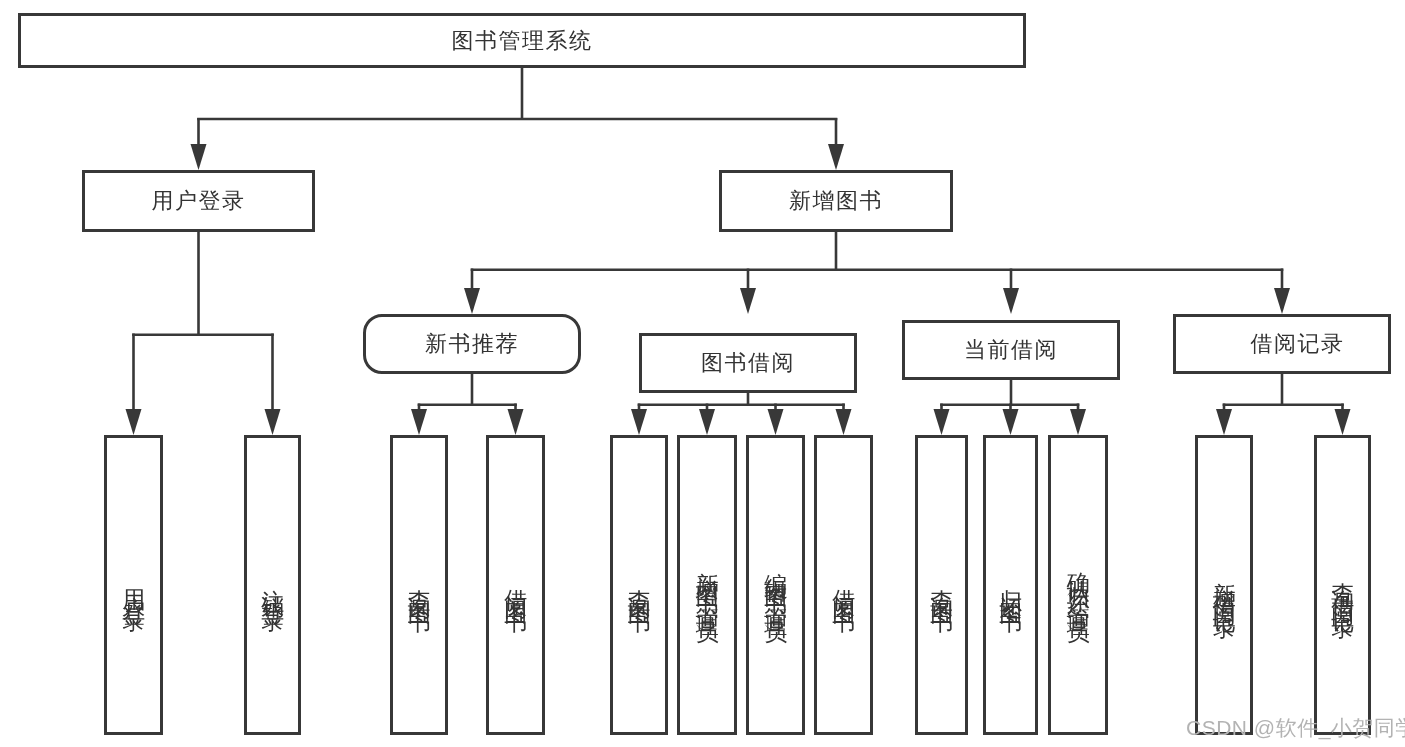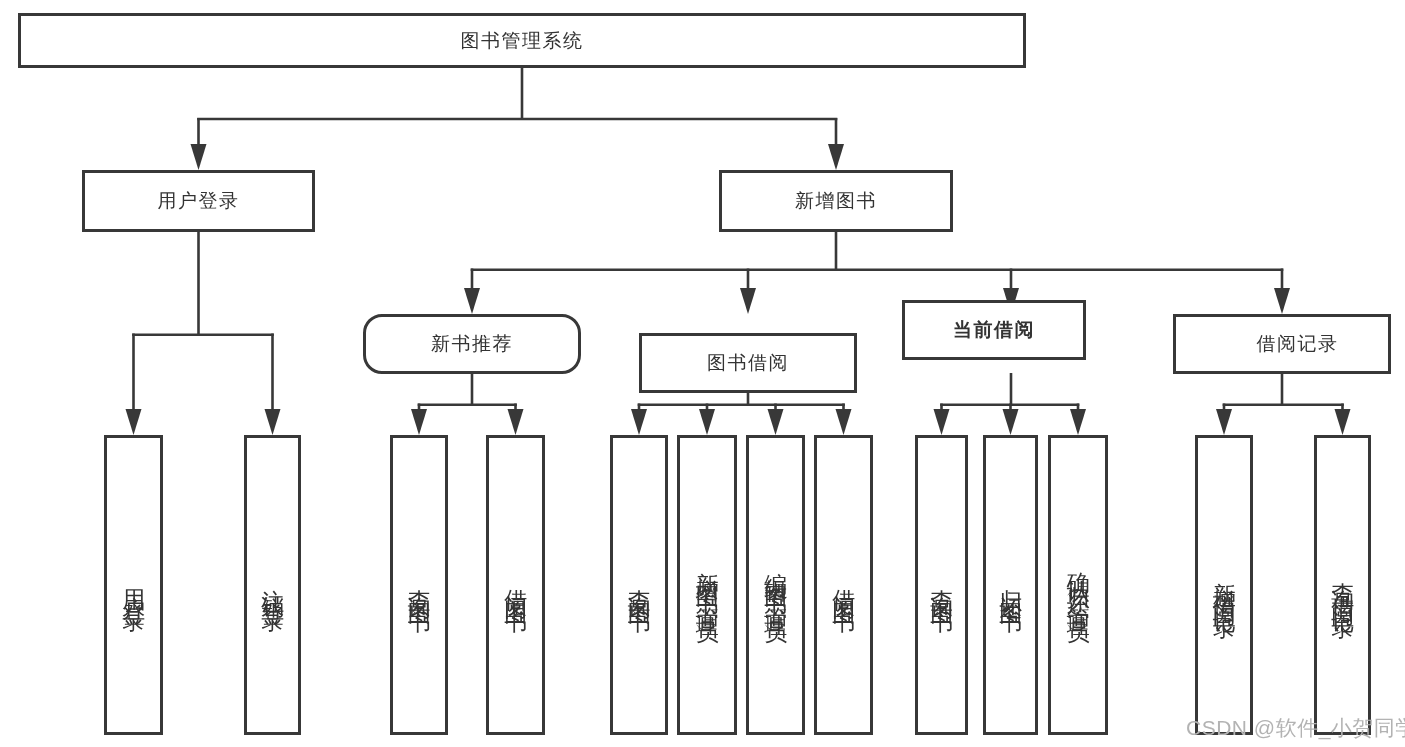--- a/index.html
+++ b/index.html
@@ -37,21 +37,21 @@
     stroke: none;
   }
 
   .node {
     position: absolute;
     border: 3px solid var(--line);
     background: var(--background);
     display: flex;
     align-items: center;
     justify-content: center;
-    font-size: 19px;
+    font-size: 22px;
     color: var(--text);
     letter-spacing: 1.5px;
     z-index: 2;
     white-space: nowrap;
   }
 
   .leaf {
     position: absolute;
     top: 435px;
     height: 300px;
@@ -71,21 +71,21 @@
     color: var(--text);
     white-space: nowrap;
   }
 
   
   .n-root    { left: 18px;   top: 13px;  width: 1008px; height: 55px; }
   .n-user    { left: 82px;   top: 170px; width: 233px;  height: 62px; }
   .n-mgmt    { left: 719px;  top: 170px; width: 234px;  height: 62px; }
   .g-new     { left: 363px;  top: 314px; width: 218px;  height: 60px; border-radius: 19px; }
   .g-borrow  { left: 639px;  top: 314px; width: 218px;  height: 60px; margin-top: 19px; }
-  .g-current { left: 902px;  top: 300px; width: 184px;  height: 60px; font-weight: bold; }
+  .g-current { left: 902px;  top: 320px; width: 218px;  height: 60px; }
   .g-records { left: 1173px; top: 314px; width: 218px;  height: 60px; padding-left: 31px; }
 
   
   .l-ulogin   { left: 104px;  width: 59px; }
   .l-ulogout  { left: 244px;  width: 57px; }
   .l-nquery   { left: 390px;  width: 58px; }
   .l-nborrow  { left: 486px;  width: 59px; }
   .l-bquery   { left: 610px;  width: 58px; }
   .l-badd     { left: 677px;  width: 60px; }
   .l-bedit    { left: 746px;  width: 59px; }

